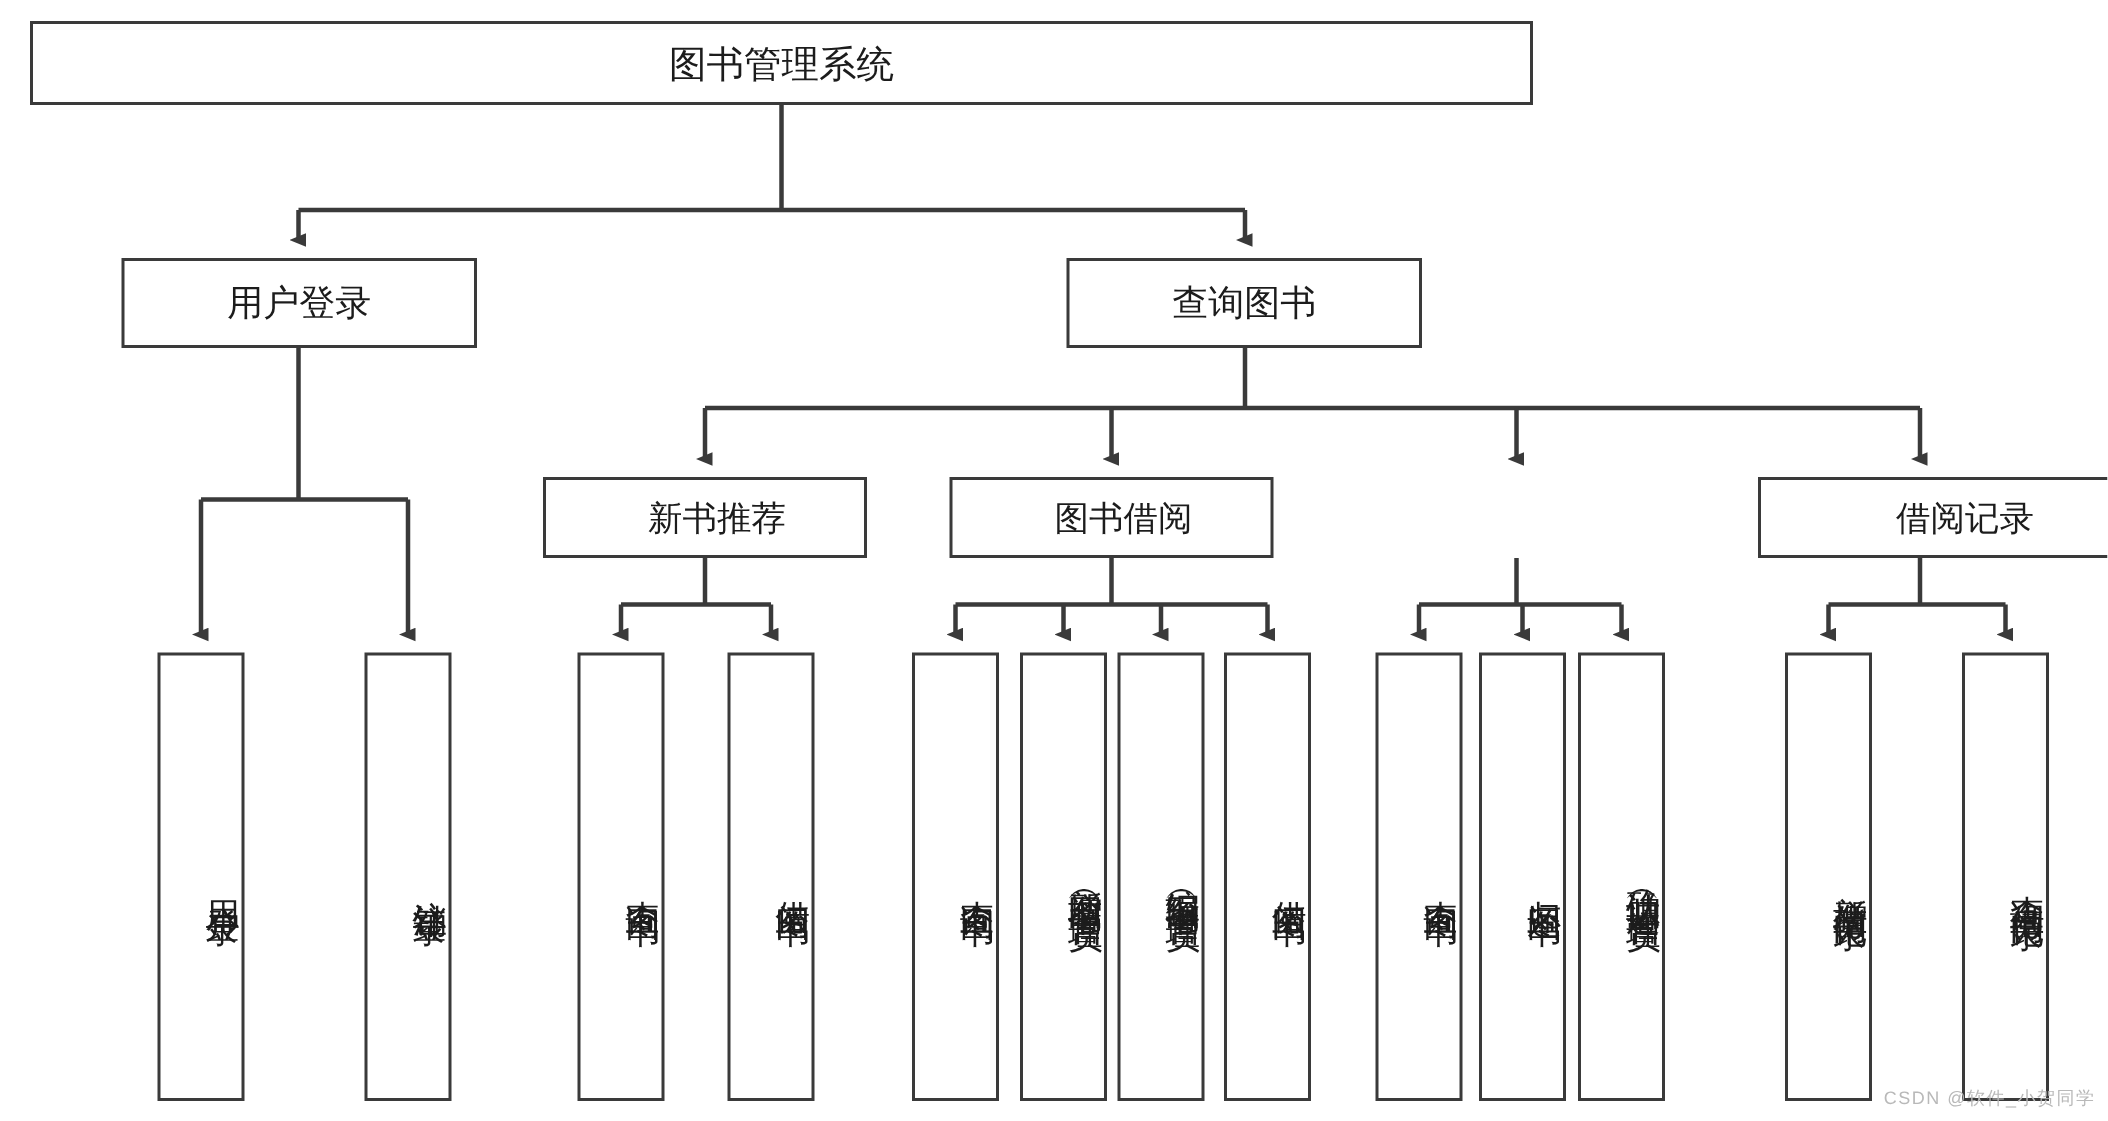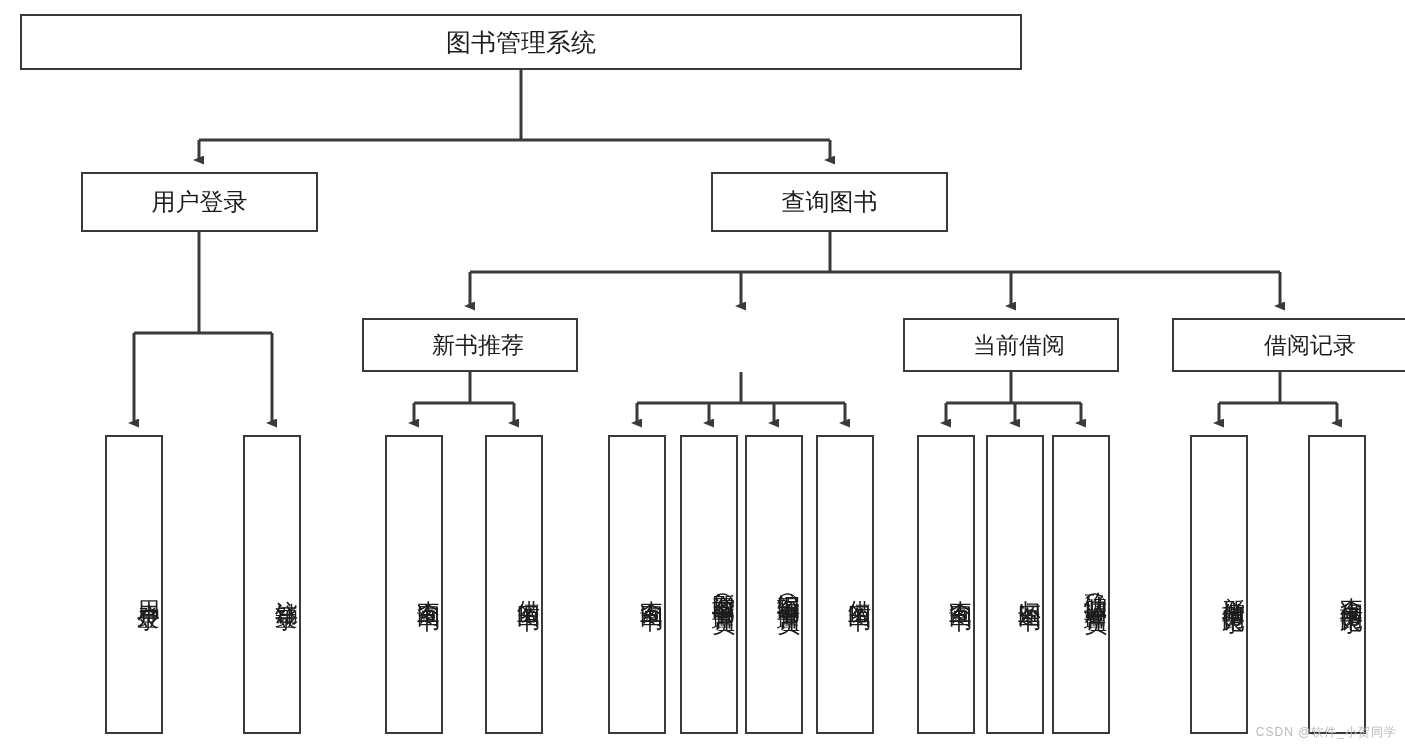--- a/index.html
+++ b/index.html
@@ -137,22 +137,22 @@
   <div class="node level2" id="node-l2-0" style="left: 81px; top: 172px; width: 237px; height: 60px;">
     <span class="label">用户登录</span>
   </div>
   <div class="node level2" id="node-l2-1" style="left: 711px; top: 172px; width: 237px; height: 60px;">
     <span class="label">查询图书</span>
   </div>
 
   <div class="node level3" id="node-l3-0" style="left: 362px; top: 318px; width: 216px; height: 54px;">
     <span class="label">新书推荐</span>
   </div>
-  <div class="node level3" id="node-l3-2" style="left: 903px; top: 318px; width: 216px; height: 54px;">
-    <span class="label">当前借阅</span>
+  <div class="node level3" id="node-l3-1" style="left: 633px; top: 318px; width: 216px; height: 54px;">
+    <span class="label">图书借阅</span>
   </div>
   <div class="node level3" id="node-l3-3" style="left: 1172px; top: 318px; width: 260px; height: 54px;">
     <span class="label">借阅记录</span>
   </div>
 
   <div class="node leaf" id="node-leaf-0" style="left: 105px; top: 435px; width: 58px; height: 299px;">
     <span class="vlabel">用户登录</span>
   </div>
   <div class="node leaf" id="node-leaf-1" style="left: 243px; top: 435px; width: 58px; height: 299px;">
     <span class="vlabel">注销登录</span>

